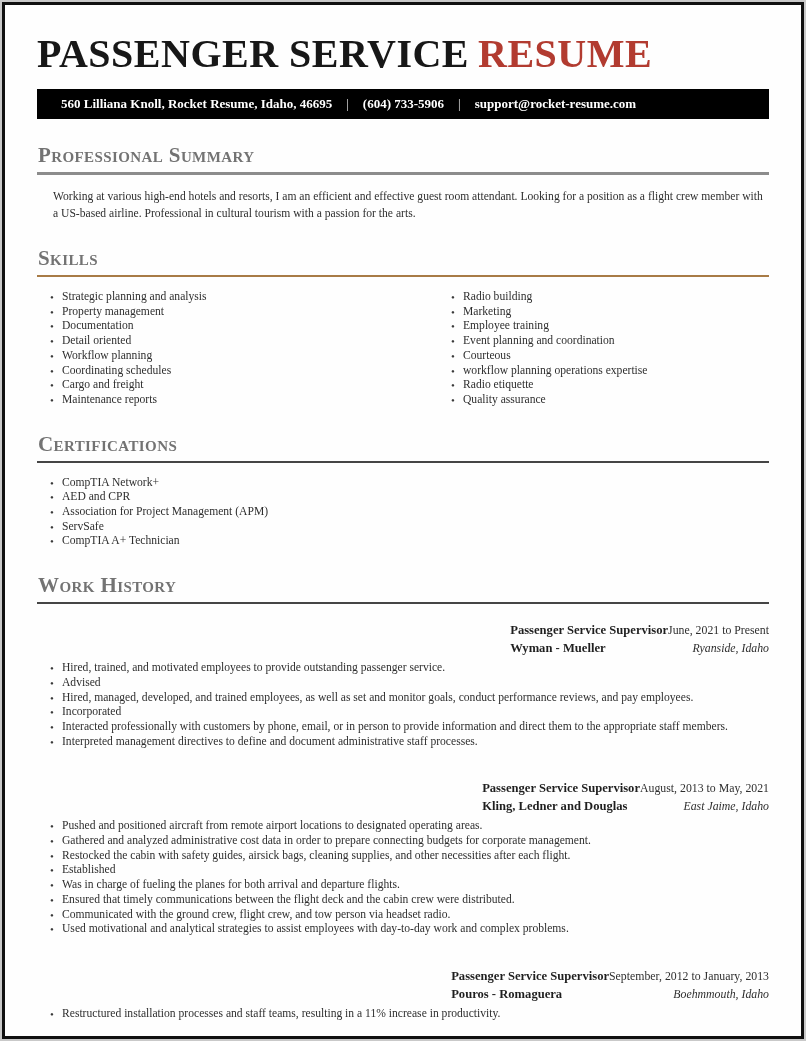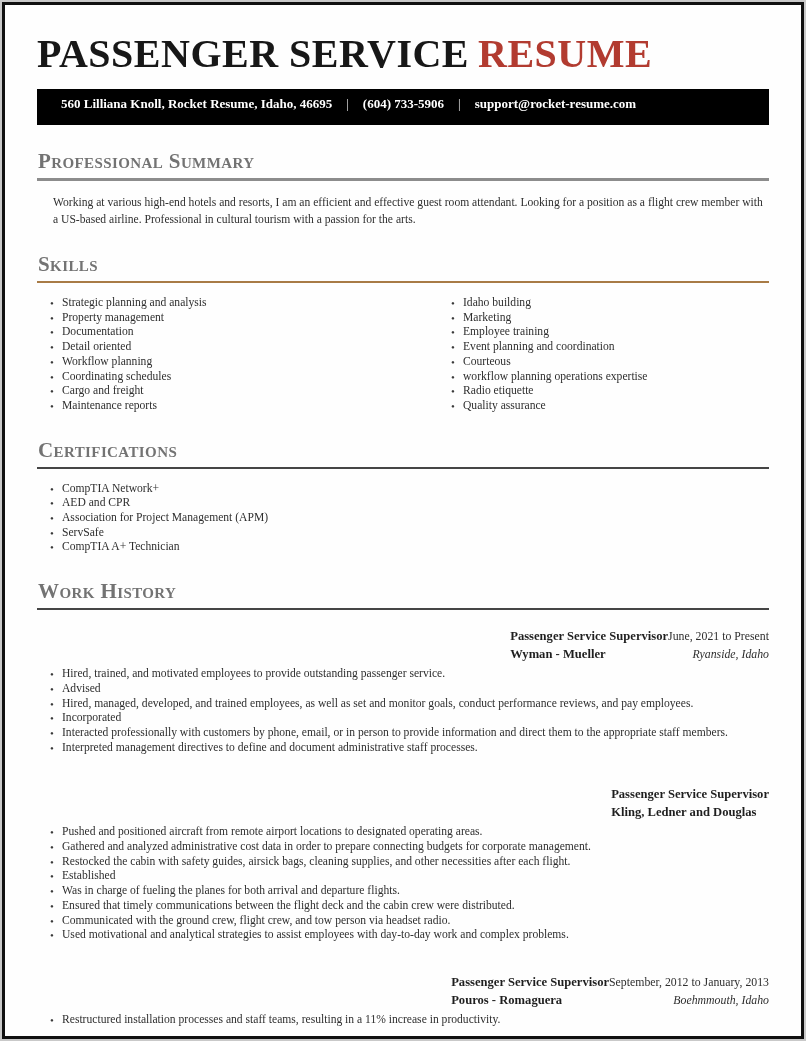--- a/index.html
+++ b/index.html
@@ -26,21 +26,21 @@
     line-height: 42px;
     font-weight: bold;
     letter-spacing: 0.5px;
     color: #171717;
     white-space: nowrap;
   }
   h1 .title-red { color: var(--accent-red, #b23b30); margin-left: 9px; }
   .contact-bar {
     background: var(--contact-bar-bg, #000);
     color: #fff;
-    height: 36px;
+    height: 30px;
     line-height: 30px;
     padding: 0 24px;
     font-size: 13px;
     font-weight: bold;
     white-space: nowrap;
     font-family: Liberation Serif, serif;
   }
   .contact-bar .sep { margin: 0 14px; font-weight: normal; color: #e8e8e8; }
   
   h2.section-heading {
@@ -123,21 +123,21 @@
         <li>Property management</li>
         <li>Documentation</li>
         <li>Detail oriented</li>
         <li>Workflow planning</li>
         <li>Coordinating schedules</li>
         <li>Cargo and freight</li>
         <li>Maintenance reports</li>
       </ul>
     <ul class="bullets col-right">
 
-    <li>Idaho building</li>
+    <li>Radio building</li>
         <li>Marketing</li>
         <li>Employee training</li>
         <li>Event planning and coordination</li>
         <li>Courteous</li>
         <li>workflow planning operations expertise</li>
         <li>Radio etiquette</li>
         <li>Quality assurance</li>
       </ul>
   </div>
 
@@ -175,20 +175,24 @@
         <li>Interacted professionally with customers by phone, email, or in person to provide information and direct them to the appropriate staff members.</li>
         <li>Interpreted management directives to define and document administrative staff processes.</li>
       </ul>
   </div>
 
   <div class="job">
     <div class="job-head">
       <div class="job-head-left">
         <div class="job-title">Passenger Service Supervisor</div>
         <div class="job-company">Kling, Ledner and Douglas</div>
+      </div>
+      <div class="job-head-right">
+        <div class="job-dates">August, 2013 to May, 2021</div>
+        <div class="job-location">East Jaime, Idaho</div>
       </div>
     </div>
     <ul class="bullets">
 
     <li>Pushed and positioned aircraft from remote airport locations to designated operating areas.</li>
         <li>Gathered and analyzed administrative cost data in order to prepare connecting budgets for corporate management.</li>
         <li>Restocked the cabin with safety guides, airsick bags, cleaning supplies, and other necessities after each flight.</li>
         <li>Established</li>
         <li>Was in charge of fueling the planes for both arrival and departure flights.</li>
         <li>Ensured that timely communications between the flight deck and the cabin crew were distributed.</li>

